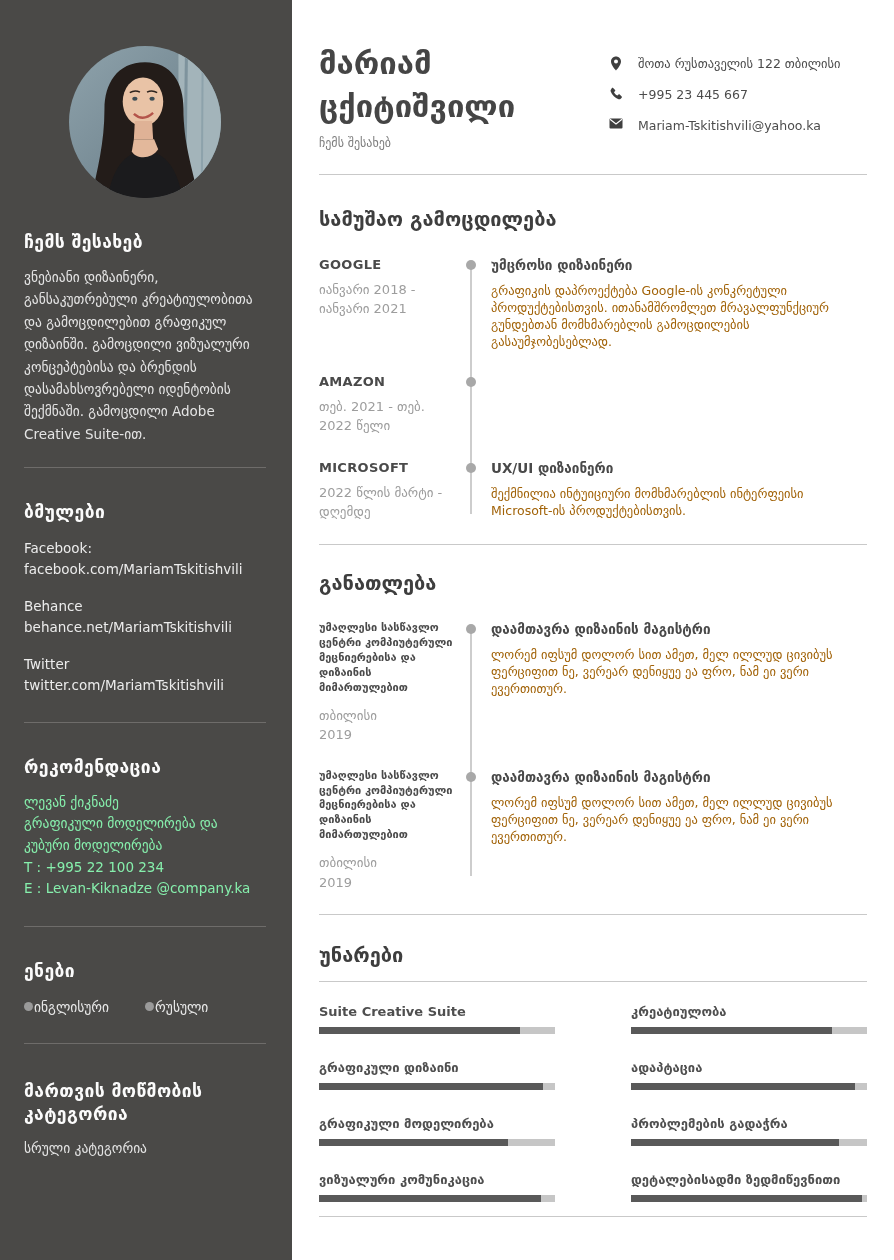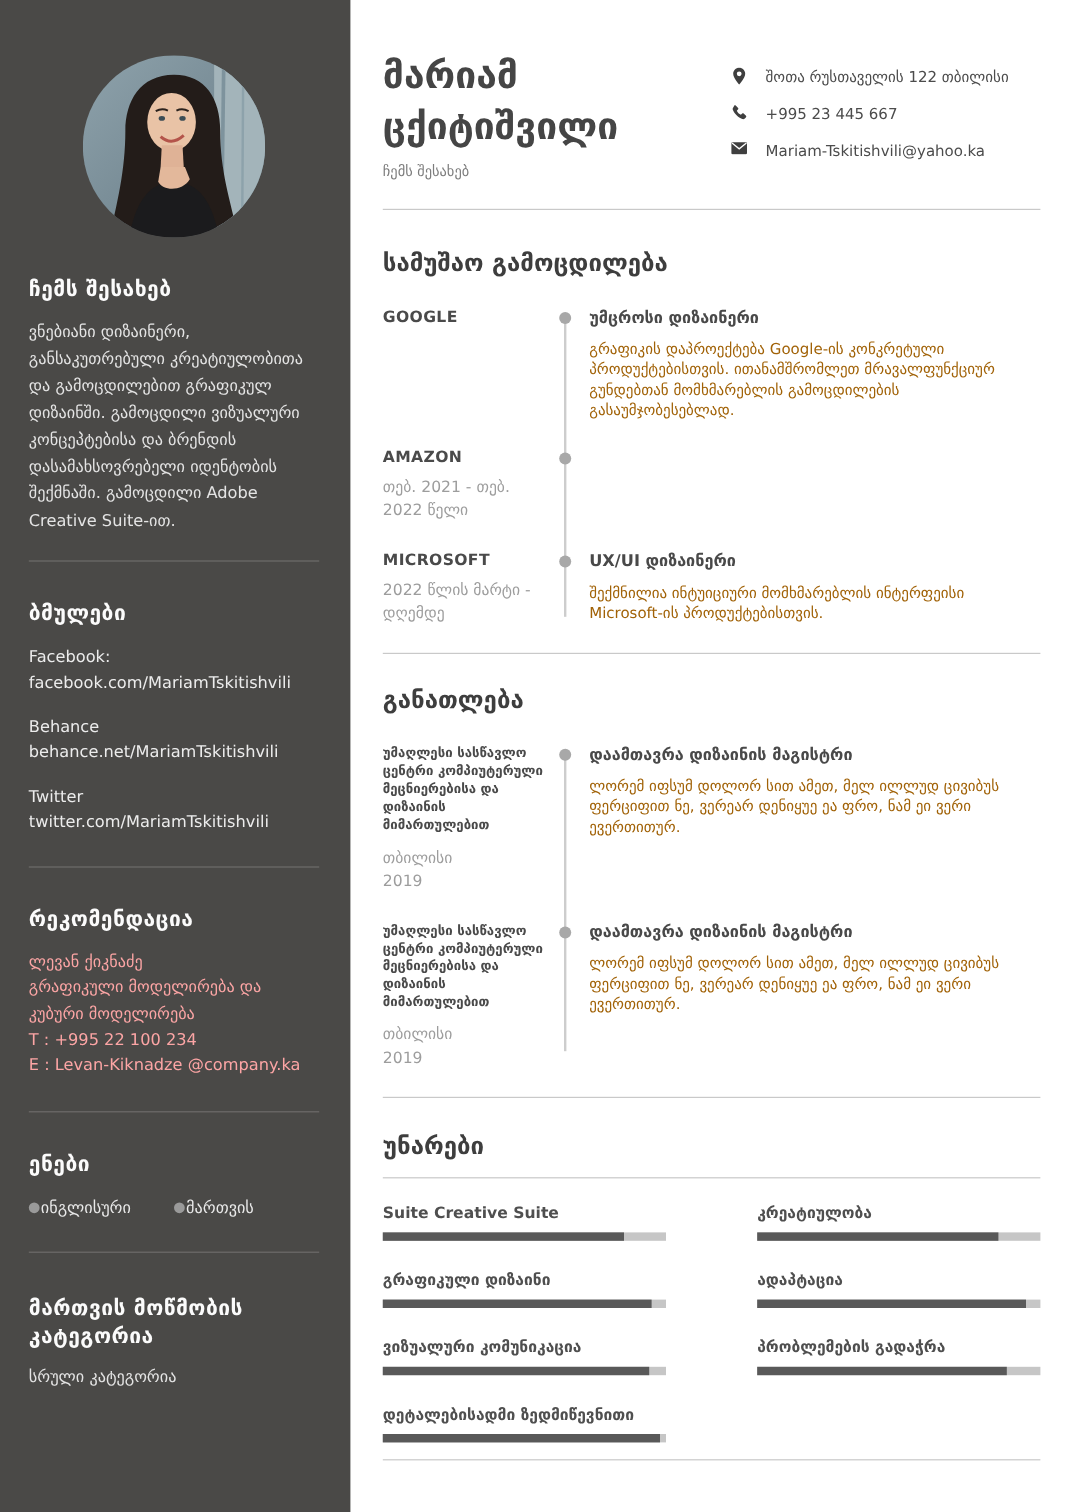--- a/index.html
+++ b/index.html
@@ -7,21 +7,21 @@
   .page { width:894px; height:1260px; background:#ffffff; display:flex; overflow:hidden; }
 
   
   .sidebar { width:292px; background:#4a4947; color:#e9e9e9; padding:0 26px 0 24px; flex-shrink:0; }
   .photo-wrap { width:152px; height:152px; border-radius:50%; overflow:hidden; margin:46px auto 0; }
   .photo-wrap svg { display:block; width:100%; height:100%; }
   .sb-title { color:#fbfbfb; font-size:17.5px; font-weight:600; letter-spacing:0.4px; margin-top:34px; }
   .sb-text { font-size:13.5px; line-height:1.66; color:#e4e4e4; margin-top:14px; }
   .sb-divider { border:none; border-top:1px solid #6e6c6a; margin-top:22px; }
   .link-item { margin-top:16px; font-size:13.5px; line-height:1.55; color:#ececec; }
-  .rec-block { margin-top:15px; font-size:13.5px; line-height:1.6; color:#fca5a5; }
+  .rec-block { margin-top:15px; font-size:13.5px; line-height:1.6; color:#86efac; }
   .lang-row { display:flex; gap:36px; margin-top:18px; }
   .dot-item { display:flex; align-items:center; gap:1px; font-size:13.5px; color:#e9e9e9; }
   .gray-dot { width:9px; height:9px; border-radius:50%; background:#9a9a9a; flex-shrink:0; }
   .license-value { font-size:13.5px; color:#e4e4e4; margin-top:13px; }
   .license-title { width:200px; line-height:1.35;margin-top:36px; }
 
   
   .main { flex:1; padding:42px 36px 0 27px; }
   .header-row { display:flex; justify-content:space-between; }
   .full-name { font-size:31px; font-weight:700; color:#454545; line-height:1.4; width:290px; }
@@ -132,21 +132,21 @@
 
     <div>
       <div class="sb-title">ენები</div>
       <div class="lang-row">
         <div class="dot-item">
           <span class="gray-dot"></span>
           <span>ინგლისური</span>
         </div>
         <div class="dot-item">
           <span class="gray-dot"></span>
-          <span>მართვის</span>
+          <span>რუსული</span>
         </div>
       </div>
     </div>
 
     <hr class="sb-divider" style="margin-top:28px;">
 
     <div>
       <div class="sb-title license-title">მართვის მოწმობის კატეგორია</div>
       <div class="license-value">სრული კატეგორია</div>
     </div>
@@ -185,20 +185,21 @@
 
     <hr class="m-divider hr-header">
 
     <section>
       <h2 class="sec-title t-exp">სამუშაო გამოცდილება</h2>
       <div class="tl-wrap">
 
         <div class="tl-entry">
           <div>
             <div class="company">GOOGLE</div>
+            <div class="dates">იანვარი 2018 - იანვარი 2021</div>
           </div>
           <div>
               <div class="tl-dot"></div>
             </div>
           <div class="job-col">
             <div class="job-title">უმცროსი დიზაინერი</div>
             <div class="job-desc">გრაფიკის დაპროექტება Google-ის კონკრეტული პროდუქტებისთვის. ითანამშრომლეთ მრავალფუნქციურ გუნდებთან მომხმარებლის გამოცდილების გასაუმჯობესებლად.</div>
           </div>
         </div>
 
@@ -297,29 +298,35 @@
               <div class="skill-fill" style="width: 95%;"></div>
             </div>
         </div>
         <div>
           <div class="skill-name">ადაპტაცია</div>
           <div class="skill-track">
               <div class="skill-fill" style="width: 95%;"></div>
             </div>
         </div>
         <div>
+          <div class="skill-name">გრაფიკული მოდელირება</div>
+          <div class="skill-track">
+              <div class="skill-fill" style="width: 80%;"></div>
+            </div>
+        </div>
+        <div>
+          <div class="skill-name">პრობლემების გადაჭრა</div>
+          <div class="skill-track">
+              <div class="skill-fill" style="width: 88%;"></div>
+            </div>
+        </div>
+        <div>
           <div class="skill-name">ვიზუალური კომუნიკაცია</div>
           <div class="skill-track">
               <div class="skill-fill" style="width: 94%;"></div>
-            </div>
-        </div>
-        <div>
-          <div class="skill-name">პრობლემების გადაჭრა</div>
-          <div class="skill-track">
-              <div class="skill-fill" style="width: 88%;"></div>
             </div>
         </div>
         <div>
           <div class="skill-name">დეტალებისადმი ზედმიწევნითი</div>
           <div class="skill-track">
               <div class="skill-fill" style="width: 98%;"></div>
             </div>
         </div>
 
       </div>

